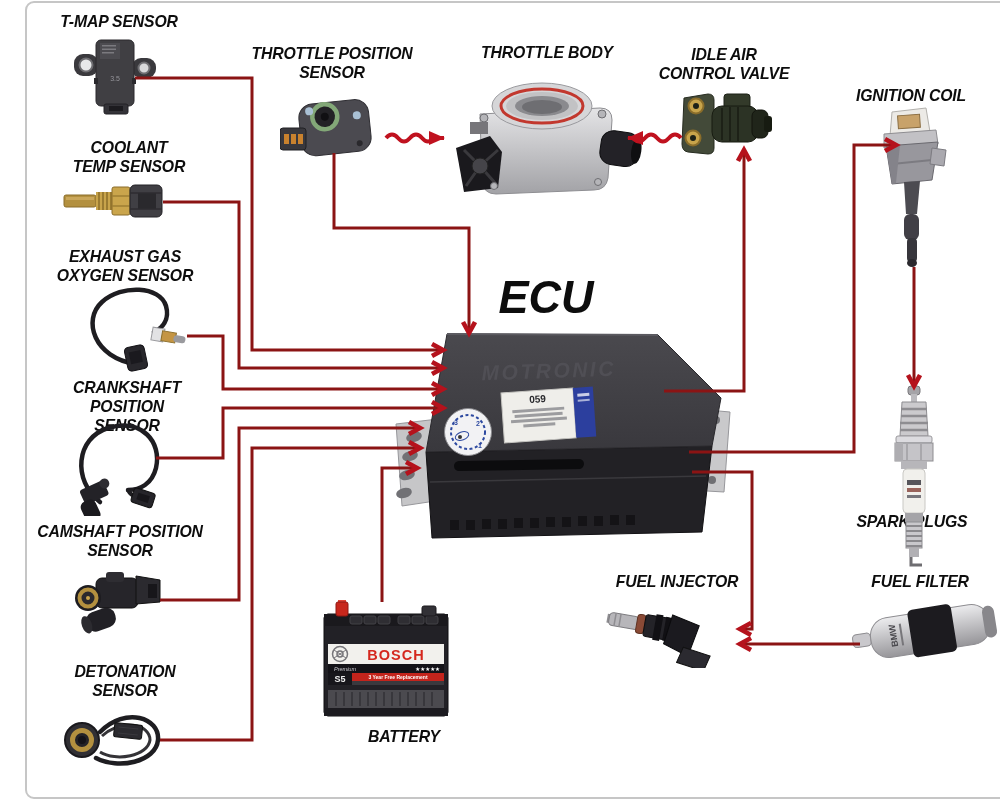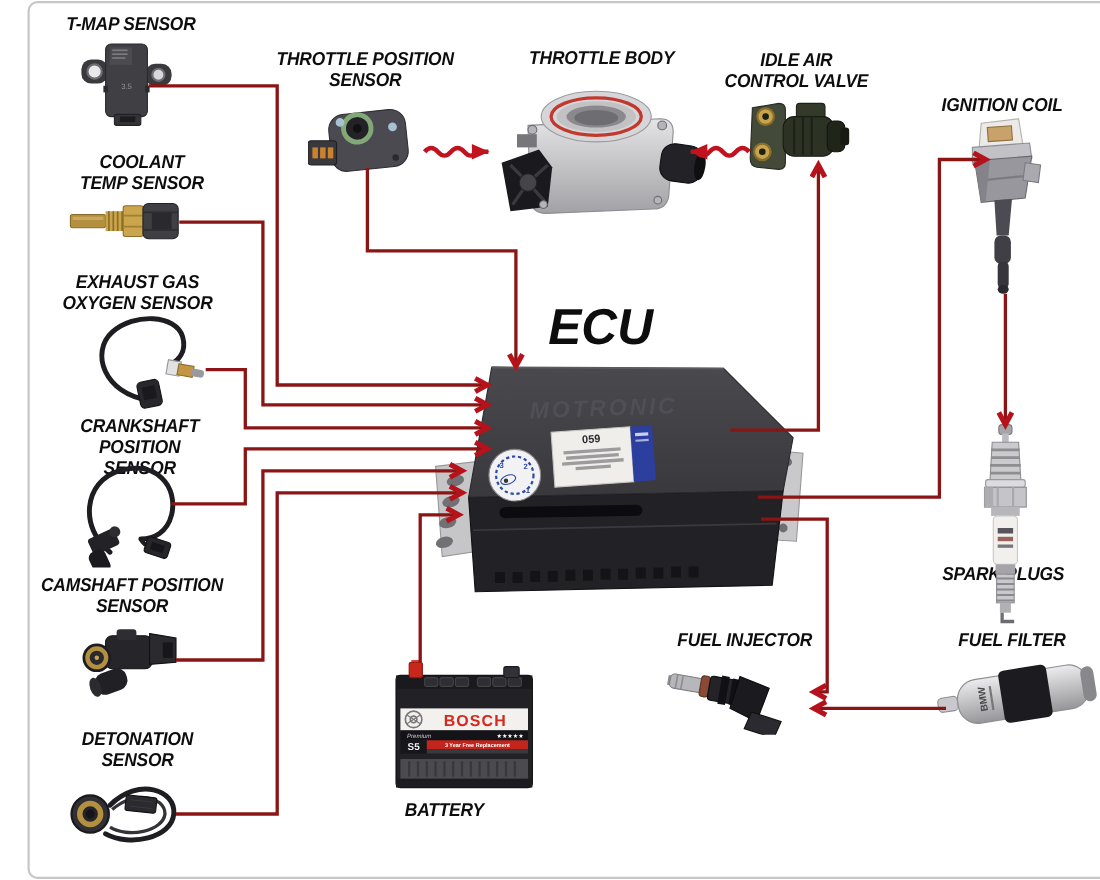--- a/index.html
+++ b/index.html
@@ -266,21 +266,21 @@
         <rect x="4" y="36" width="18" height="13" rx="4" fill="#c9c8cc" stroke="#8e8d91"></rect>
         <rect x="22" y="24" width="120" height="40" rx="18" fill="url(#ff-g)" stroke="#8e8d91"></rect>
         <rect x="62" y="20" width="44" height="48" rx="5" fill="#1c1b1f"></rect>
         <text transform="rotate(-90 48 54)" x="48" y="54" font-size="9" font-weight="bold" fill="#4a494e">BMW</text>
         <rect x="52" y="32" width="2" height="22" fill="#77767a"></rect>
         <rect x="136" y="28" width="12" height="32" rx="6" fill="#88878b"></rect>
       </g>
     </svg>
   </div>
 
-  <div class="comp" style="left:332px;top:598px">
+  <div class="comp" style="left:296px;top:598px">
     <svg width="134" height="124" viewBox="0 0 134 124">
       <rect x="4" y="16" width="124" height="102" rx="4" fill="#222126" stroke="#0f0f11"></rect>
       <rect x="4" y="16" width="124" height="12" fill="#1a191d"></rect>
       <g fill="#2f2e33" stroke="#434247">
         <rect x="30" y="18" width="12" height="8" rx="2"></rect>
           <rect x="44" y="18" width="12" height="8" rx="2"></rect>
           <rect x="58" y="18" width="12" height="8" rx="2"></rect>
         <rect x="78" y="18" width="12" height="8" rx="2"></rect>
           <rect x="92" y="18" width="12" height="8" rx="2"></rect>
           <rect x="106" y="18" width="12" height="8" rx="2"></rect>

